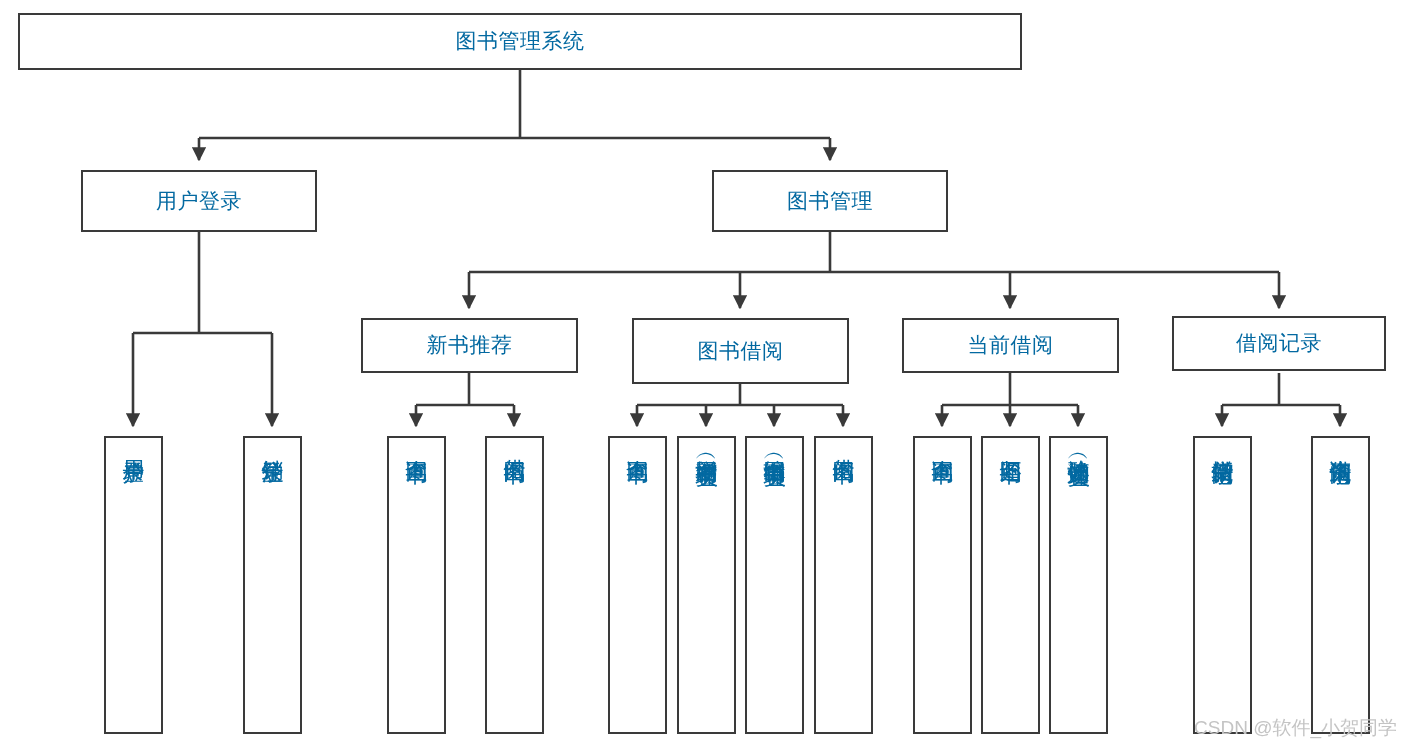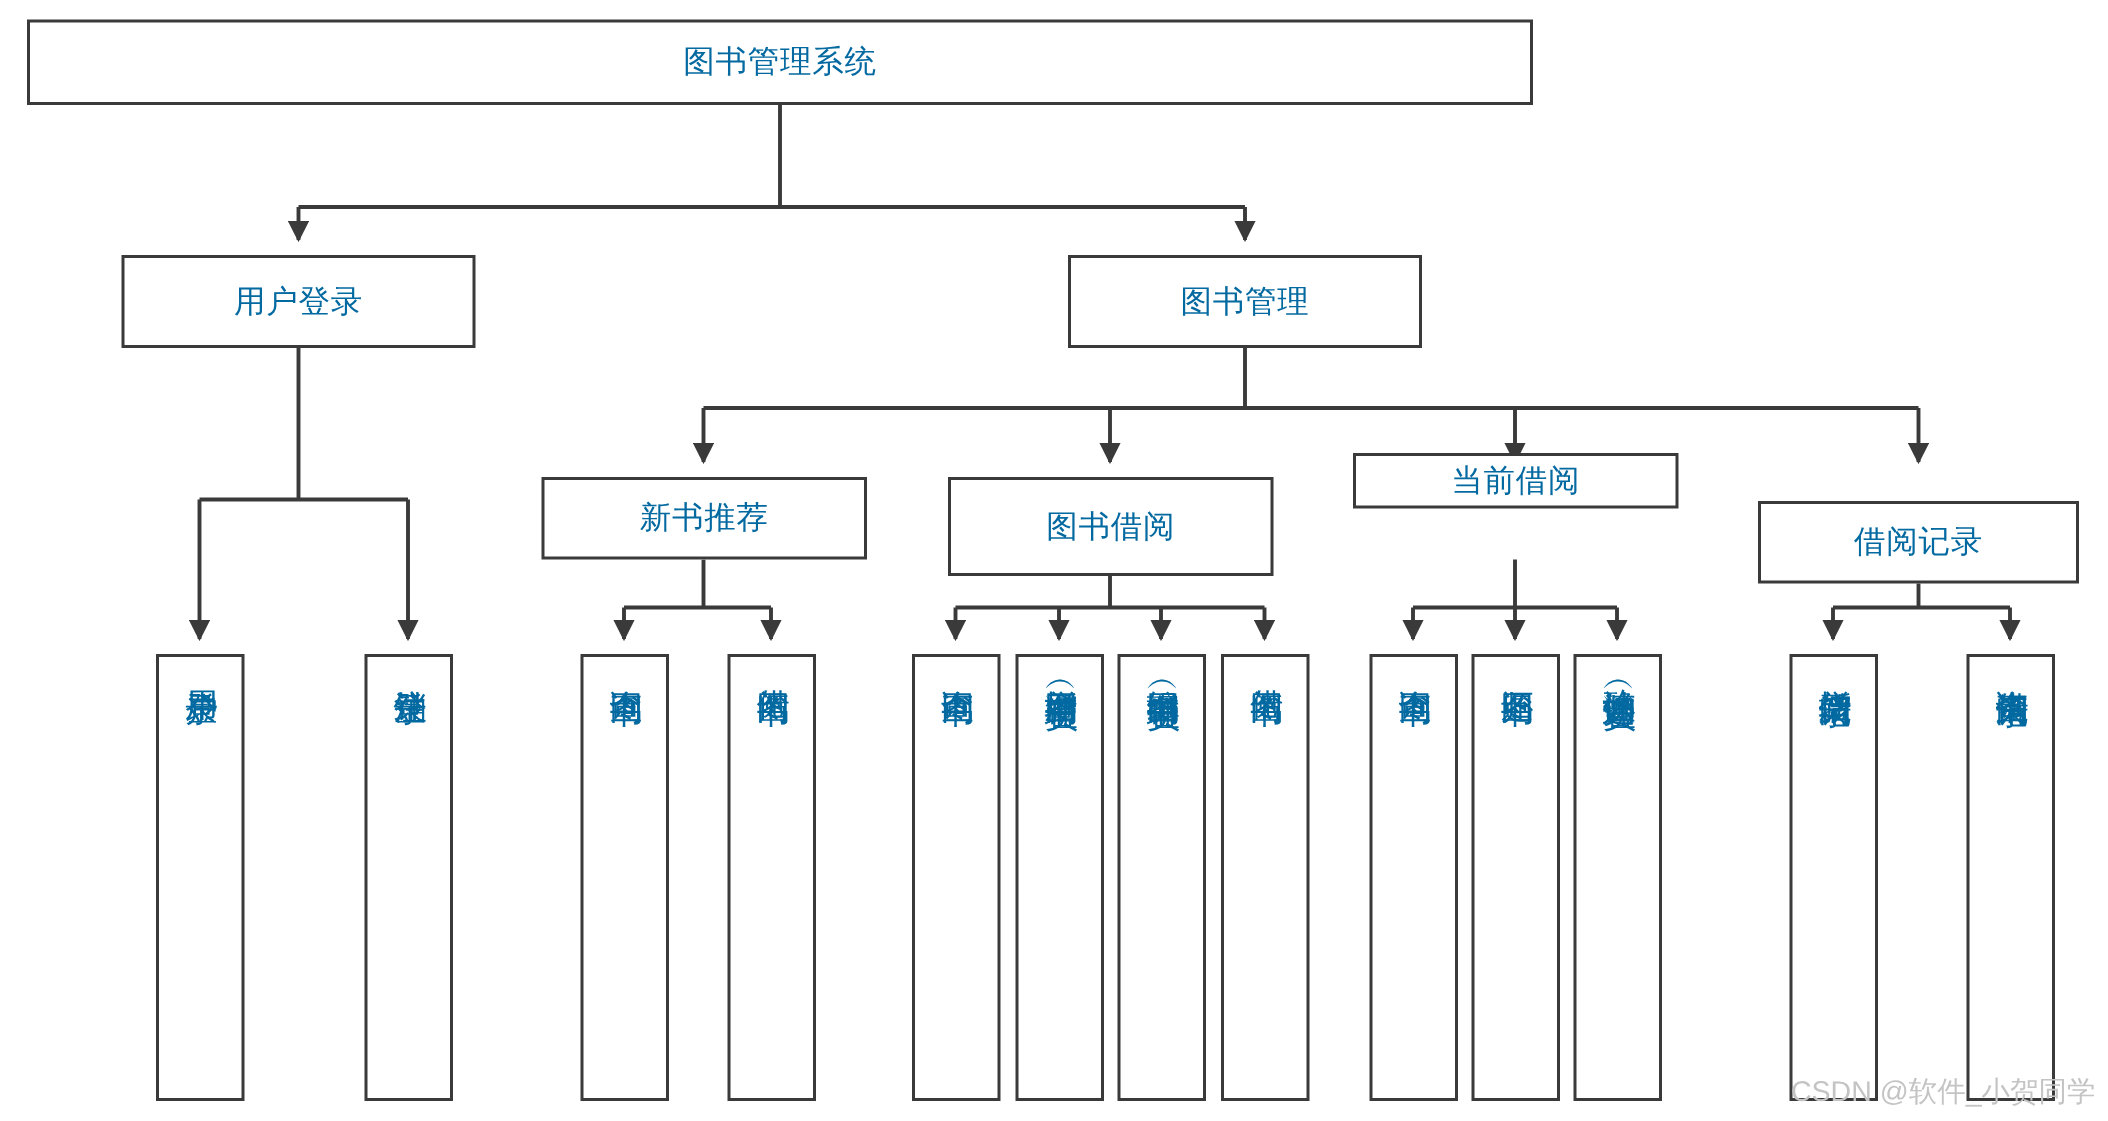--- a/index.html
+++ b/index.html
@@ -135,24 +135,24 @@
   <div class="node h" style="left:712px; top:170px; width:236px; height:62px;">
     <span class="txt">图书管理</span>
   </div>
 
   <div class="node h" style="left:361px; top:318px; width:217px; height:55px;">
     <span class="txt">新书推荐</span>
   </div>
   <div class="node h" style="left:632px; top:318px; width:217px; height:66px;">
     <span class="txt">图书借阅</span>
   </div>
-  <div class="node h" style="left:902px; top:302px; width:217px; height:37px;">
+  <div class="node h" style="left:902px; top:318px; width:217px; height:55px;">
     <span class="txt">当前借阅</span>
   </div>
-  <div class="node h" style="left:1172px; top:334px; width:214px; height:55px;">
+  <div class="node h" style="left:1172px; top:316px; width:214px; height:55px;">
     <span class="txt">借阅记录</span>
   </div>
 
   <div class="node v" style="left:104px; top:436px; width:59px; height:298px;">
     <span class="txt">用户登录</span>
   </div>
   <div class="node v" style="left:243px; top:436px; width:59px; height:298px;">
     <span class="txt">注销登录</span>
   </div>
 

